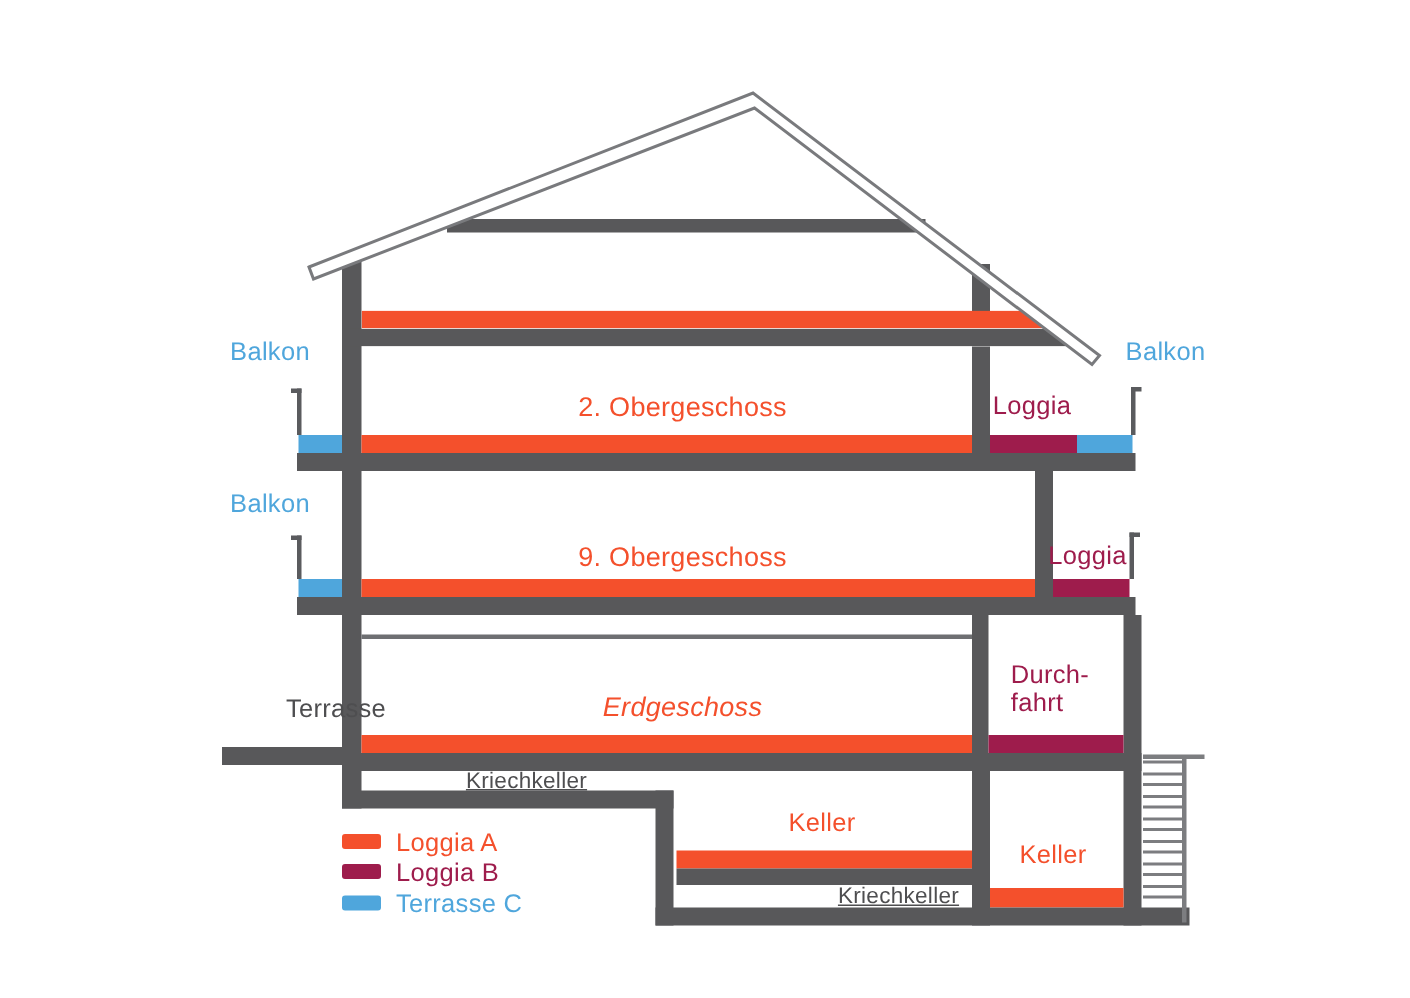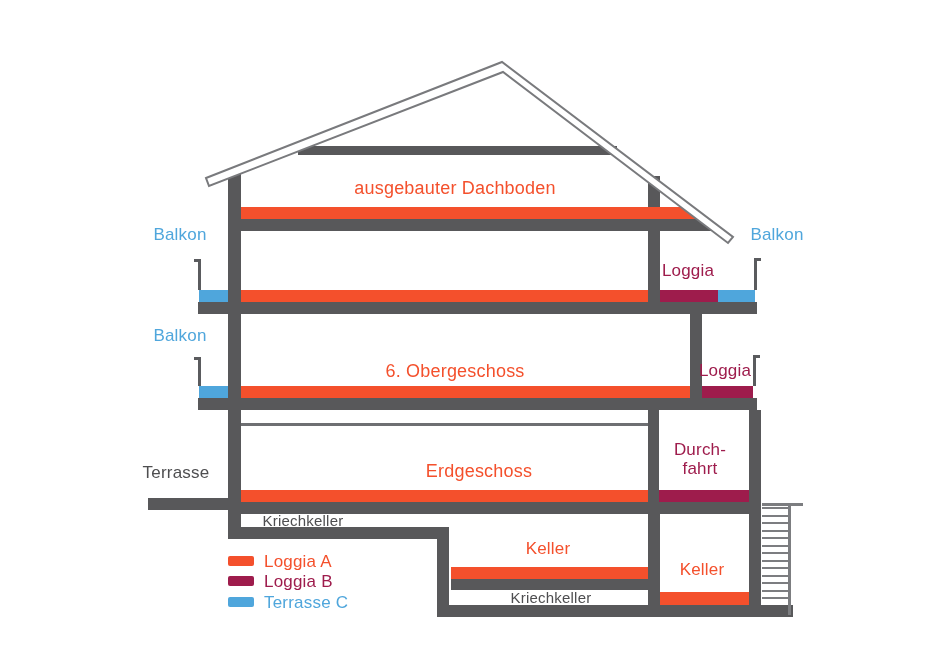--- a/index.html
+++ b/index.html
@@ -15,24 +15,24 @@
   .bar-c{position:absolute;background:var(--c);}
   .rail{position:absolute;background:var(--rail);}
   .txt{
     position:absolute;transform:translateX(-50%);white-space:nowrap;
     font-size:17px;line-height:20px;letter-spacing:.2px;
   }
   .txt-left{transform:none;}
   .t-a{color:var(--a);}
   .t-b{color:var(--b);}
   .t-c{color:var(--c);}
-  .t-g{color:var(--text);}
+  .t-g{color:var(--text);margin-left:48px;}
   .big{font-size:18px;}
-  .small{font-size:15px;}
-  .center2{text-align:center;}
+  .small{font-size:15px;text-decoration:underline;}
+  .center2{}
   .attic-bar{clip-path:polygon(0 0, calc(100% - 13px) 0, 100% 100%, 0 100%);}
   .attic-slab{clip-path:polygon(0 0, calc(100% - 14px) 0, 100% 100%, 0 100%);}
   .legend-swatch{position:absolute;width:26px;height:10px;border-radius:2px;}
   .sw-a{background:var(--a);}
   .sw-b{background:var(--b);}
   .sw-c{background:var(--c);}
   .step{position:absolute;left:762px;width:26px;height:2px;background:var(--stair);}
   svg{position:absolute;left:0;top:0;}
   svg .roofband{fill:#ffffff;stroke:var(--roofline);stroke-width:2;}
 </style>
@@ -100,32 +100,32 @@
       <div class="step" style="top: 589.5px;"></div>
       <div class="step" style="top: 597px;"></div>
     </div>
   <div class="thinline" style="left:788px;top:505px;width:3px;height:110px;background:var(--stair);"></div>
   <div class="thinline" style="left:762px;top:503px;width:41px;height:3px;background:var(--stair);"></div>
 
   <svg width="940" height="665" viewBox="0 0 940 665">
     <polygon class="roofband" points="206,178 502,62 733,237 728,243 503,72 209,186"></polygon>
   </svg>
 
-  <div class="txt big t-a" style="left:455px;top:178px;">ausgebauter Dachboden</div>
 
   <div class="txt t-c" style="left:180px;top:225px;">Balkon</div>
   <div class="txt t-c" style="left:777px;top:225px;">Balkon</div>
+  <div class="txt big t-a" style="left:455px;top:261px;">2. Obergeschoss</div>
   <div class="txt t-b" style="left:688px;top:261px;">Loggia</div>
 
   <div class="txt t-c" style="left:180px;top:326px;">Balkon</div>
-  <div class="txt big t-a" style="left:455px;top:361px;">6. Obergeschoss</div>
+  <div class="txt big t-a" style="left:455px;top:361px;">9. Obergeschoss</div>
   <div class="txt t-b" style="left:725px;top:361px;">Loggia</div>
 
   <div class="txt t-g" style="left:176px;top:463px;">Terrasse</div>
-  <div class="txt big t-a" style="left:479px;top:461px;">Erdgeschoss</div>
+  <div class="txt big t-a" style="left:455px;top:461px;font-style:italic;">Erdgeschoss</div>
   <div class="txt t-b center2" style="left:700px;top:440px;line-height:19px;">
     <div>Durch-</div>
     <div>fahrt</div>
   </div>
 
   <div class="txt small t-g" style="left:303px;top:511px;">Kriechkeller</div>
   <div class="txt t-a" style="left:548px;top:539px;">Keller</div>
   <div class="txt small t-g" style="left:551px;top:588px;">Kriechkeller</div>
   <div class="txt t-a" style="left:702px;top:560px;">Keller</div>
 

